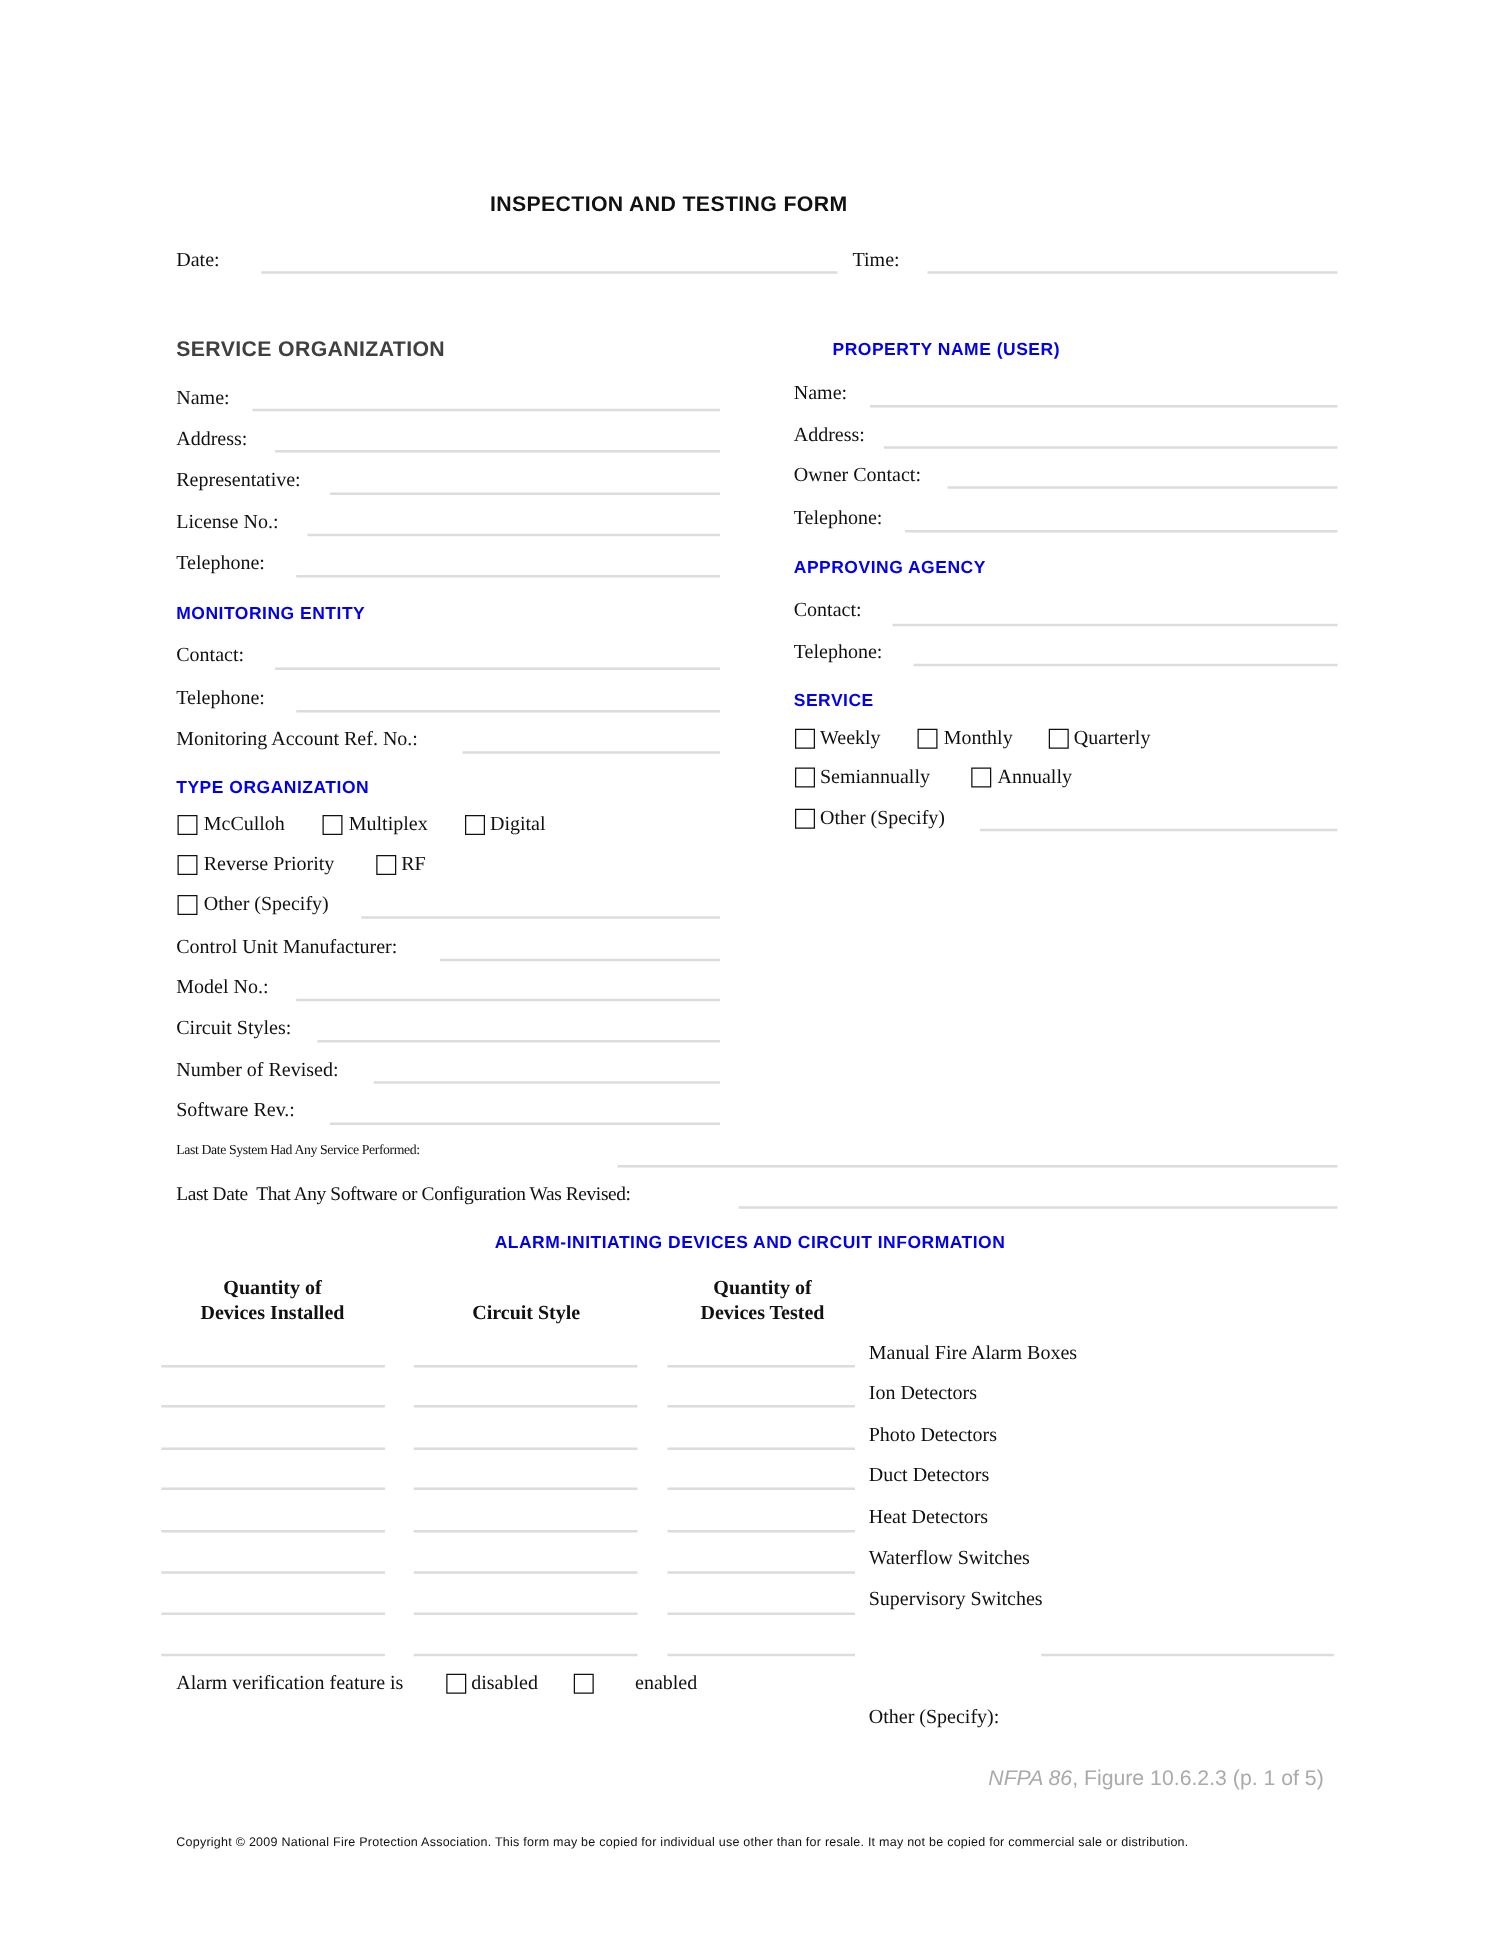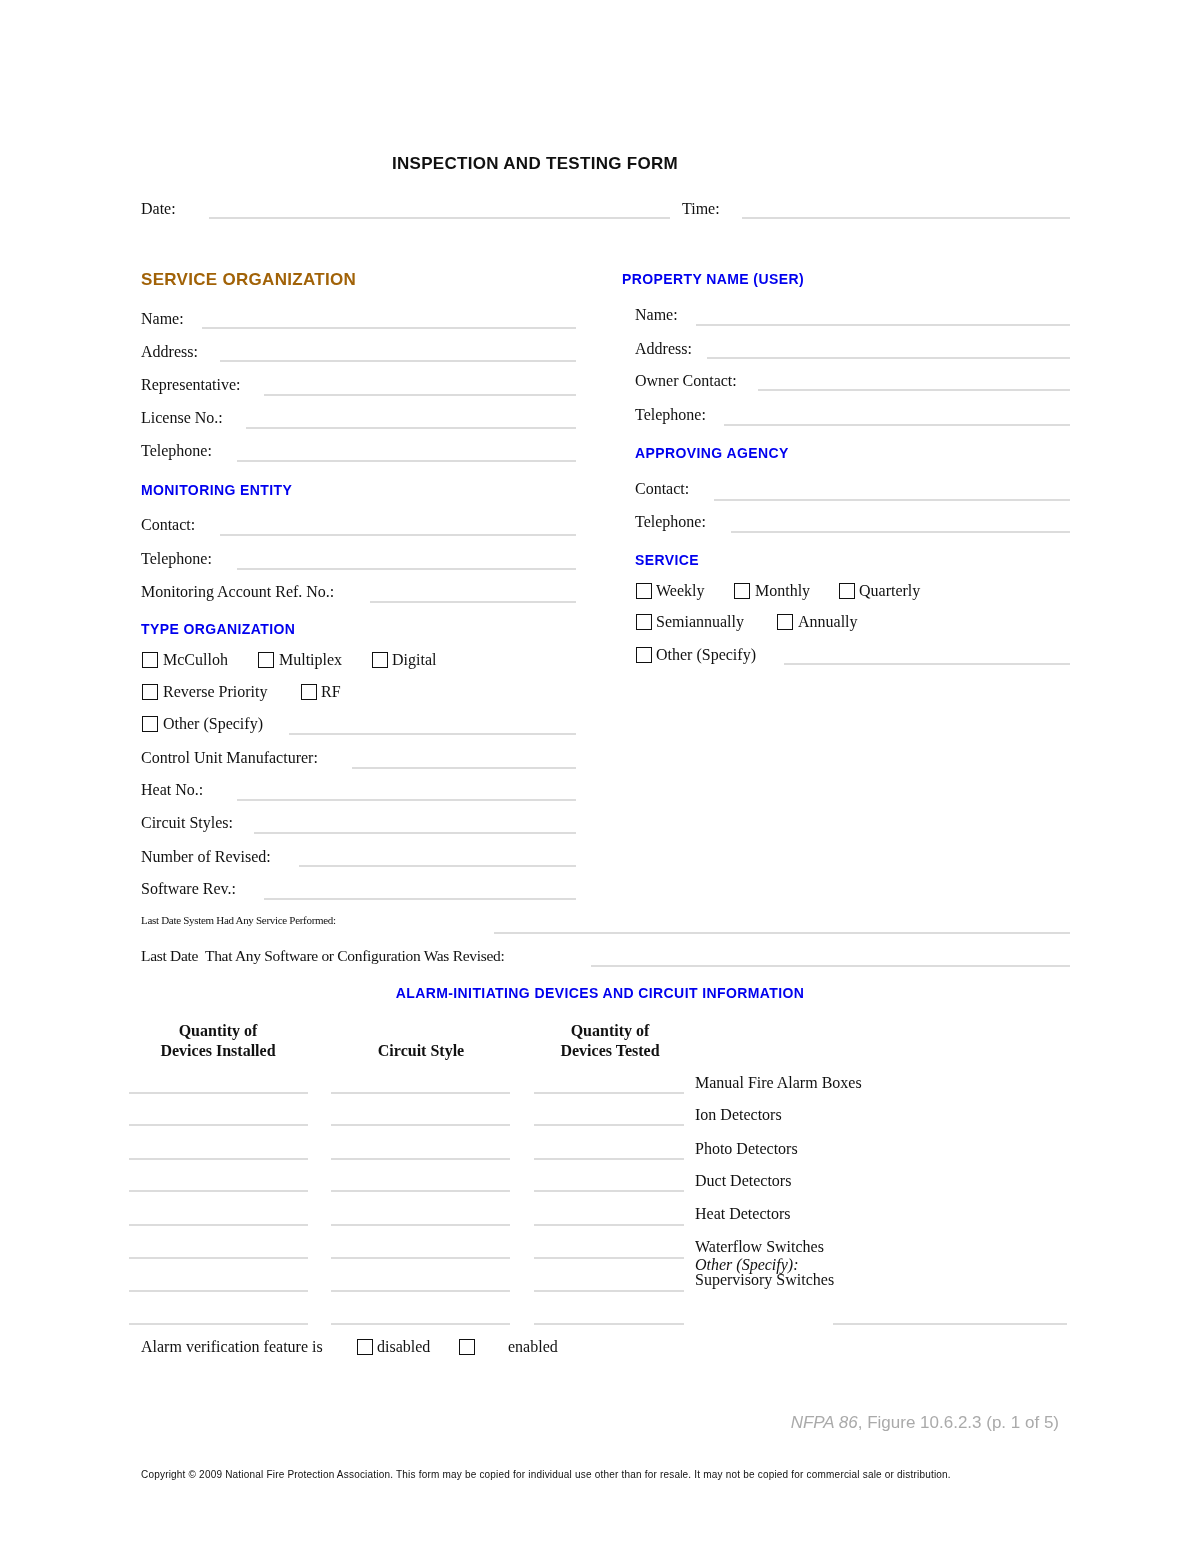--- a/index.html
+++ b/index.html
@@ -1,20 +1,20 @@
 <!DOCTYPE html>
 <html><head>
 <meta charset="utf-8">
 <style>
   html, body { margin:0; padding:0; background:#ffffff; }
   body { width:1200px; height:1553px; position:relative; overflow:hidden;
          font-family:"Liberation Serif", serif; color:#111; }
   .abs { position:absolute; }
   .title { font-family:"Liberation Sans", sans-serif; font-weight:bold; font-size:17px; letter-spacing:0.3px; color:#111; }
-  .sec-black { font-family:"Liberation Sans", sans-serif; font-weight:bold; font-size:17px; color:#a16207; letter-spacing:0.3px; }
+  .sec-black { font-family:"Liberation Sans", sans-serif; font-weight:bold; font-size:17px; color:#404040; letter-spacing:0.3px; }
   .sec-blue { font-family:"Liberation Sans", sans-serif; font-weight:bold; font-size:14px; color:#0000ee; letter-spacing:0.4px; }
   .lbl { font-size:16px; color:#111; white-space:nowrap; }
   .line { position:absolute; height:2px; background:#dcdcdc; }
   .cb { position:absolute; width:16px; height:16px; border:1.5px solid #111; box-sizing:border-box; background:#fff; }
   .cbl { position:absolute; font-size:16px; white-space:nowrap; }
   .colhead { position:absolute; font-weight:bold; font-size:16px; text-align:center; line-height:20px; }
   .fig { font-family:"Liberation Sans", sans-serif; font-size:17px; color:#aaaaaa; }
   .copy { font-family:"Liberation Sans", sans-serif; font-size:10px; color:#111; letter-spacing:0.2px; white-space:nowrap; }
 </style>
 </head>
@@ -32,21 +32,21 @@
 <div class="line" style="left:202px;width:374px;top:327px;"></div>
 <div class="abs lbl" style="left:141px;top:343px;">Address:</div>
 <div class="line" style="left:220px;width:356px;top:360px;"></div>
 <div class="abs lbl" style="left:141px;top:376px;">Representative:</div>
 <div class="line" style="left:264px;width:312px;top:394px;"></div>
 <div class="abs lbl" style="left:141px;top:409px;">License No.:</div>
 <div class="line" style="left:246px;width:330px;top:427px;"></div>
 <div class="abs lbl" style="left:141px;top:442px;">Telephone:</div>
 <div class="line" style="left:237px;width:339px;top:460px;"></div>
 
-<div class="abs sec-blue" style="left:602px;top:271px;padding-left:20px;">PROPERTY NAME (USER)</div>
+<div class="abs sec-blue" style="left:646px;top:271px;padding-left:20px;">PROPERTY NAME (USER)</div>
 <div class="abs lbl" style="left:635px;top:306px;">Name:</div>
 <div class="line" style="left:696px;width:374px;top:324px;"></div>
 <div class="abs lbl" style="left:635px;top:340px;">Address:</div>
 <div class="line" style="left:707px;width:363px;top:357px;"></div>
 <div class="abs lbl" style="left:635px;top:372px;">Owner Contact:</div>
 <div class="line" style="left:758px;width:312px;top:389px;"></div>
 <div class="abs lbl" style="left:635px;top:406px;">Telephone:</div>
 <div class="line" style="left:724px;width:346px;top:424px;"></div>
 
 <div class="abs sec-blue" style="left:635px;top:445px;">APPROVING AGENCY</div>
@@ -88,21 +88,21 @@
 <div class="cb" style="left:142px;top:684px;"></div>
 <div class="cbl" style="left:163px;top:683px;">Reverse Priority</div>
 <div class="cb" style="left:301px;top:684px;"></div>
 <div class="cbl" style="left:321px;top:683px;">RF</div>
 <div class="cb" style="left:142px;top:716px;"></div>
 <div class="cbl" style="left:163px;top:715px;">Other (Specify)</div>
 <div class="line" style="left:289px;width:287px;top:733px;"></div>
 
 <div class="abs lbl" style="left:141px;top:749px;">Control Unit Manufacturer:</div>
 <div class="line" style="left:352px;width:224px;top:767px;"></div>
-<div class="abs lbl" style="left:141px;top:781px;">Heat No.:</div>
+<div class="abs lbl" style="left:141px;top:781px;">Model No.:</div>
 <div class="line" style="left:237px;width:339px;top:799px;"></div>
 <div class="abs lbl" style="left:141px;top:814px;">Circuit Styles:</div>
 <div class="line" style="left:254px;width:322px;top:832px;"></div>
 <div class="abs lbl" style="left:141px;top:848px;">Number of Revised:</div>
 <div class="line" style="left:299px;width:277px;top:865px;"></div>
 <div class="abs lbl" style="left:141px;top:880px;">Software Rev.:</div>
 <div class="line" style="left:264px;width:312px;top:898px;"></div>
 
 <div class="abs lbl" style="left:141px;top:914px;font-size:11px;letter-spacing:-0.3px;">Last Date System Had Any Service Performed:</div>
 <div class="line" style="left:494px;width:576px;top:932px;"></div>
@@ -153,21 +153,21 @@
   <div class="abs lbl" style="left:695px;top:1238px;">Waterflow Switches</div>
 
   <div class="line" style="left:129px;width:179px;top:1290px;"></div>
   <div class="line" style="left:331px;width:179px;top:1290px;"></div>
   <div class="line" style="left:534px;width:150px;top:1290px;"></div>
   <div class="abs lbl" style="left:695px;top:1271px;">Supervisory Switches</div>
 
   <div class="line" style="left:129px;width:179px;top:1323px;"></div>
   <div class="line" style="left:331px;width:179px;top:1323px;"></div>
   <div class="line" style="left:534px;width:150px;top:1323px;"></div>
-  <div class="abs lbl" style="left:695px;top:1256px;font-style:italic;">Other (Specify):</div>
+  <div class="abs lbl" style="left:695px;top:1365px;">Other (Specify):</div>
   <div class="line" style="left:833px;width:234px;top:1323px;"></div>
 </div>
 
 <div class="abs lbl" style="left:141px;top:1338px;">Alarm verification feature is</div>
 <div class="cb" style="left:357px;top:1339px;"></div>
 <div class="cbl" style="left:377px;top:1338px;">disabled</div>
 <div class="cb" style="left:459px;top:1339px;"></div>
 <div class="cbl" style="left:508px;top:1338px;">enabled</div>
 
 <div class="abs fig" style="right:141px;top:1413px;">

